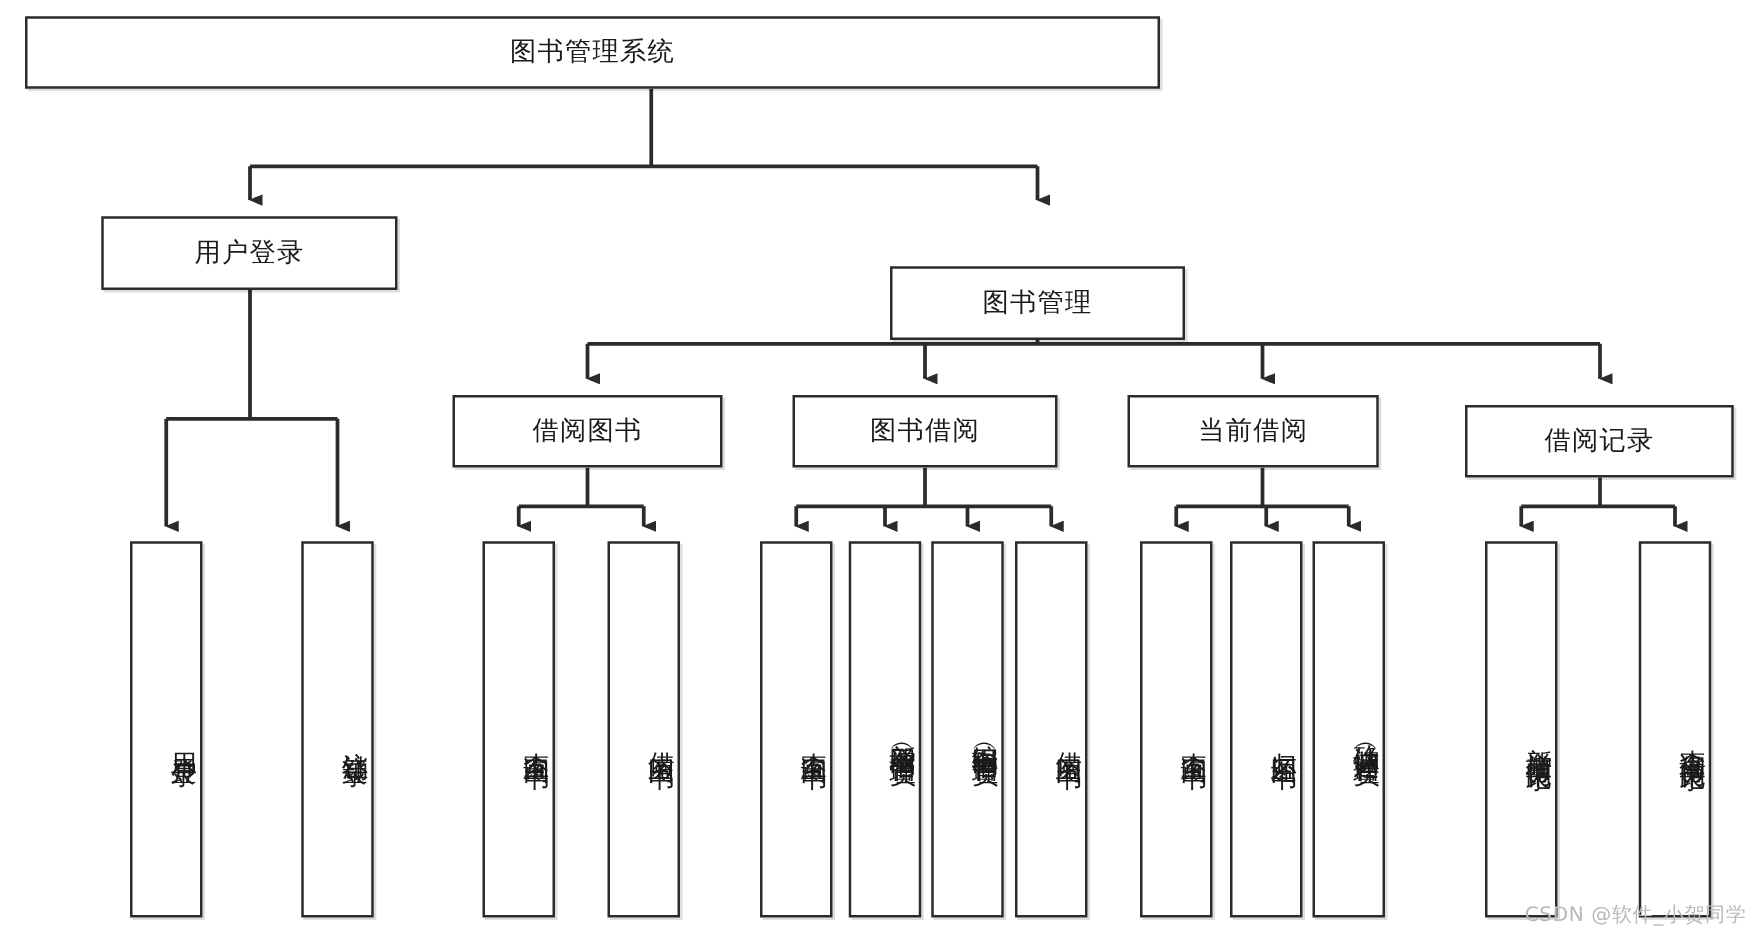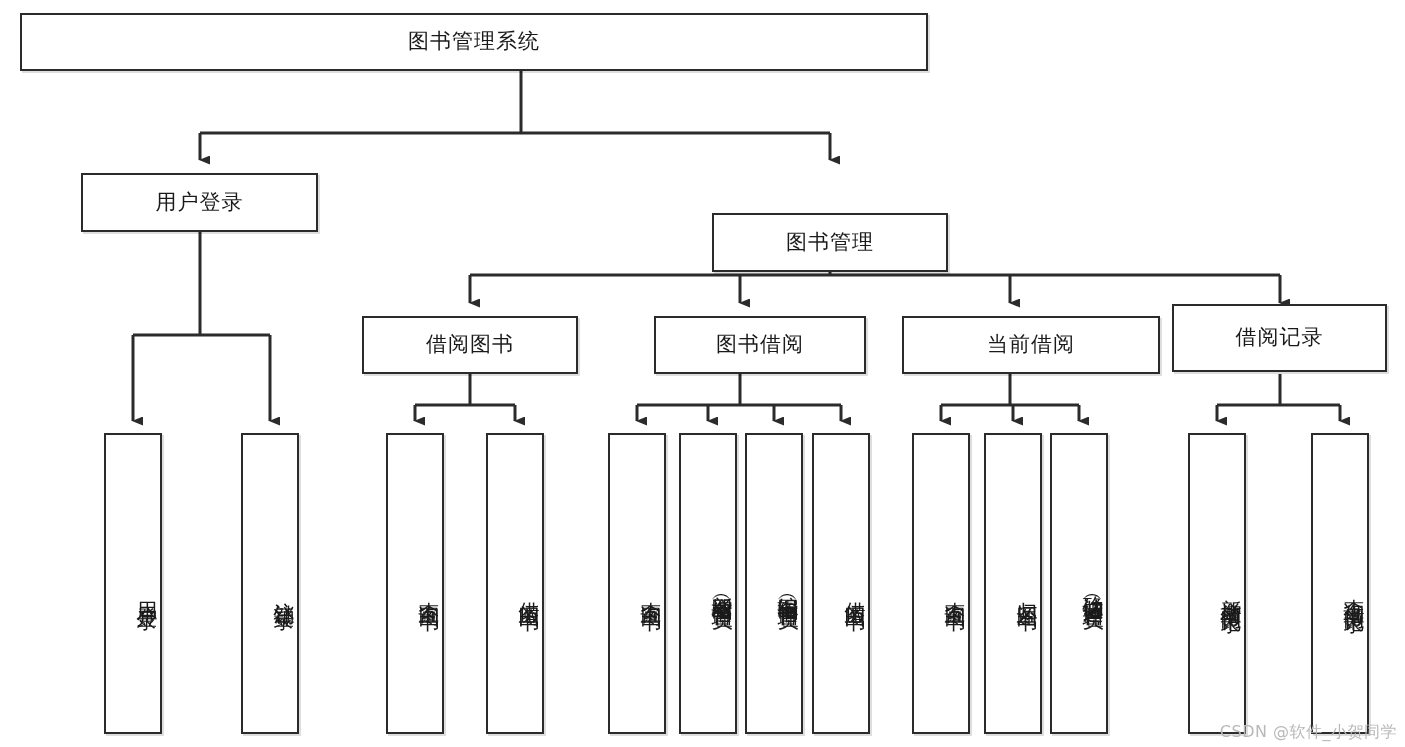--- a/index.html
+++ b/index.html
@@ -133,27 +133,27 @@
   <div class="node horizontal" style="left:81px; top:173px; width:237px; height:59px;">
     <span class="node-label">用户登录</span>
   </div>
   <div class="node horizontal" style="left:712px; top:173px; width:236px; height:59px;margin-top:40px;">
     <span class="node-label">图书管理</span>
   </div>
 
   <div class="node horizontal" style="left:362px; top:316px; width:216px; height:58px;">
     <span class="node-label">借阅图书</span>
   </div>
-  <div class="node horizontal" style="left:654px; top:316px; width:212px; height:58px;">
+  <div class="node horizontal" style="left:634px; top:316px; width:212px; height:58px;">
     <span class="node-label">图书借阅</span>
   </div>
-  <div class="node horizontal" style="left:902px; top:316px; width:258px; height:58px;font-family:Liberation Serif, serif;">
+  <div class="node horizontal" style="left:902px; top:316px; width:201px; height:58px;font-family:Liberation Serif, serif;">
     <span class="node-label">当前借阅</span>
   </div>
-  <div class="node horizontal" style="left:1172px; top:304px; width:215px; height:68px;">
+  <div class="node horizontal" style="left:1172px; top:324px; width:215px; height:58px;">
     <span class="node-label">借阅记录</span>
   </div>
 
   <div class="node vertical" style="left:104px; top:433px; width:58px; height:301px;">
     <span class="node-label">用户登录</span>
   </div>
   <div class="node vertical" style="left:241px; top:433px; width:58px; height:301px;">
     <span class="node-label">注销登录</span>
   </div>
 

